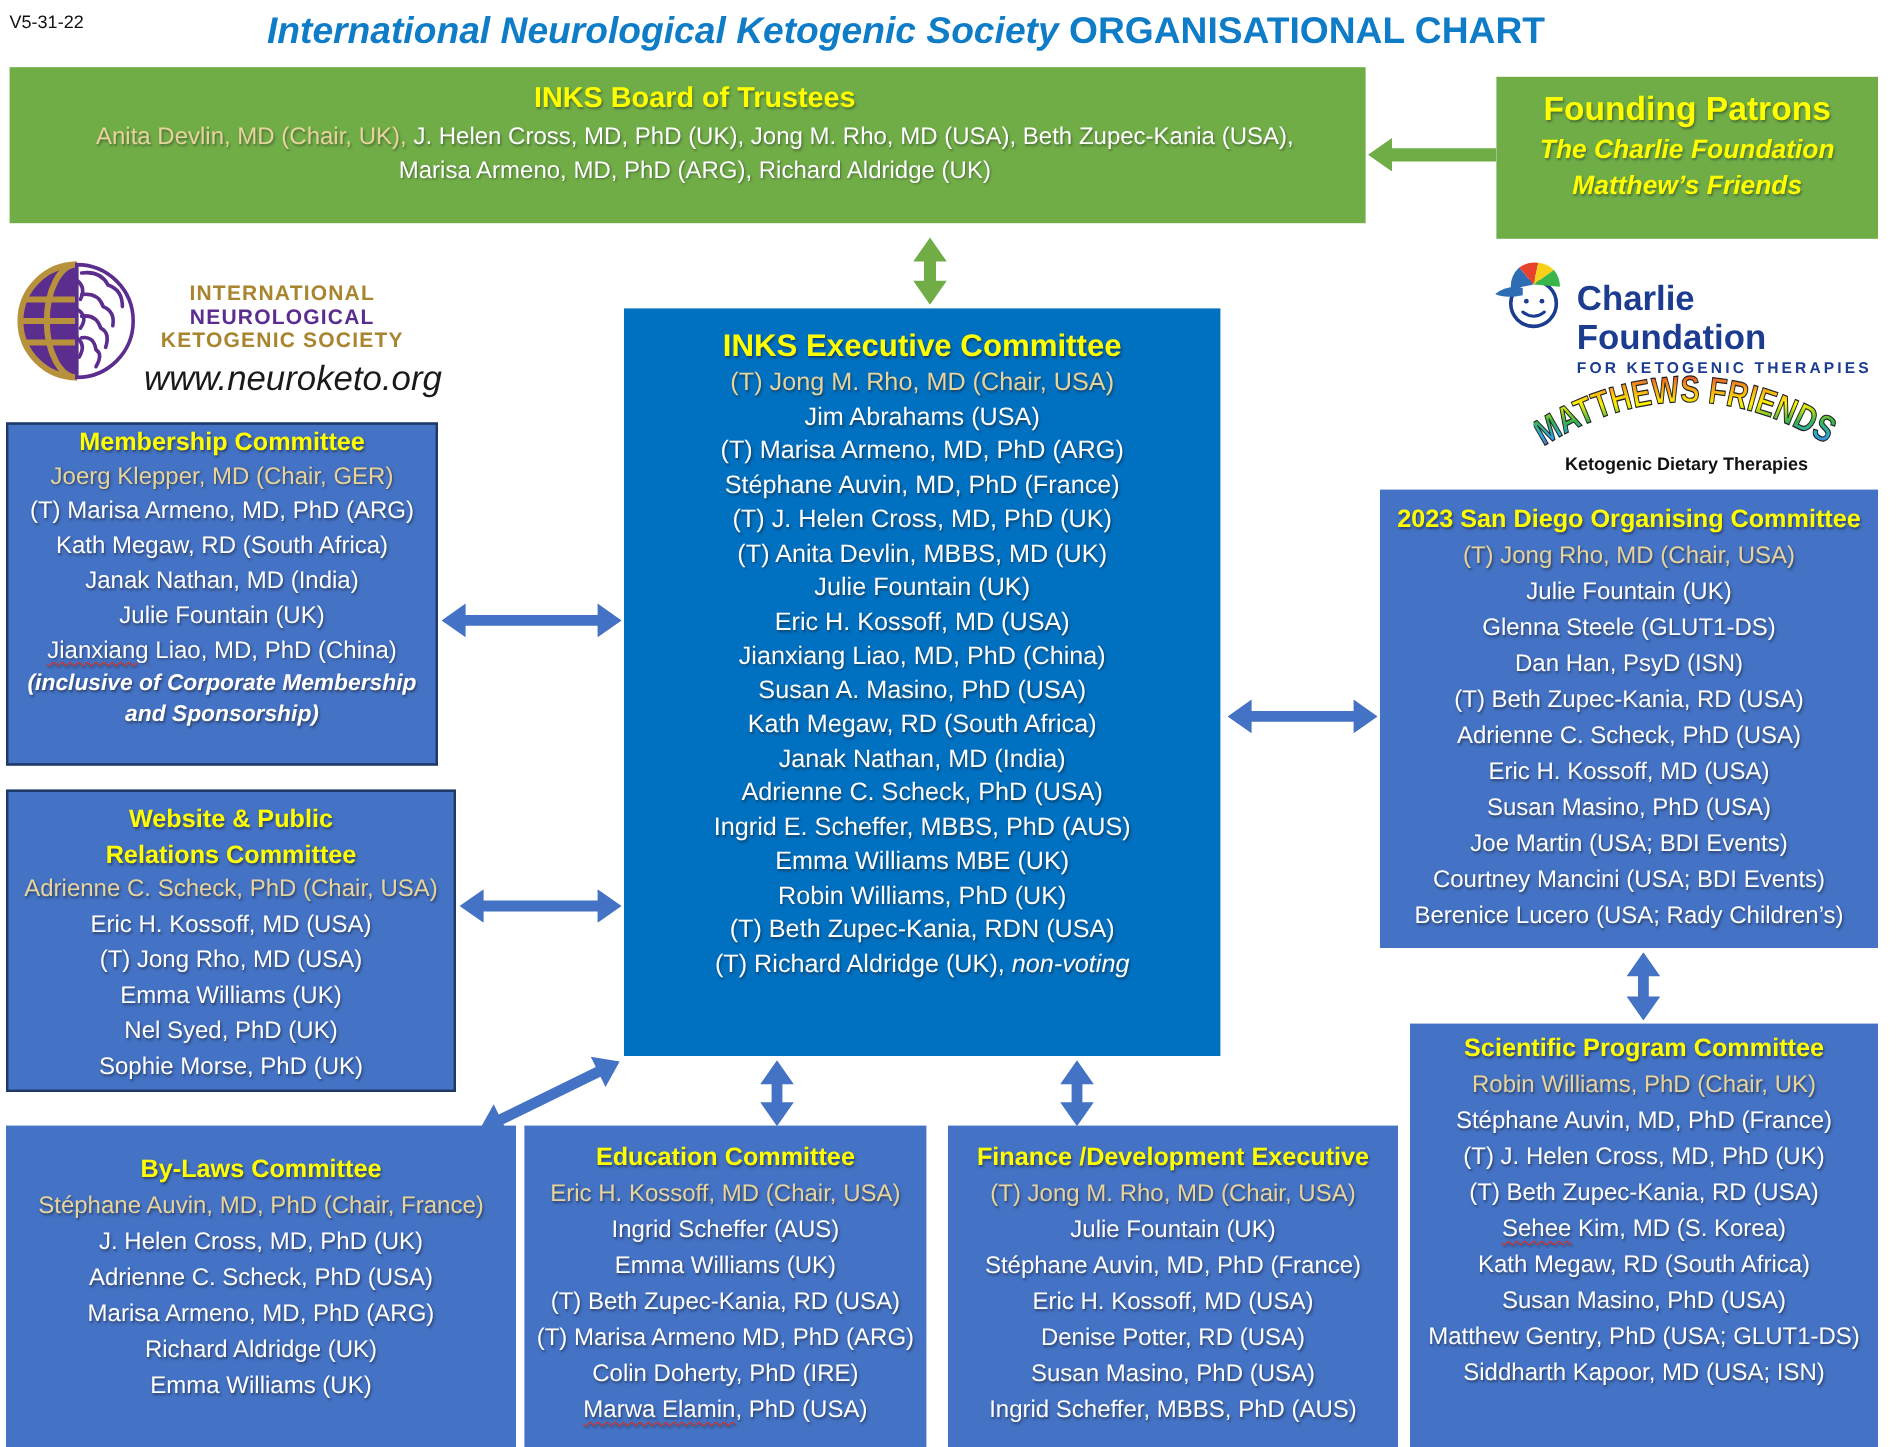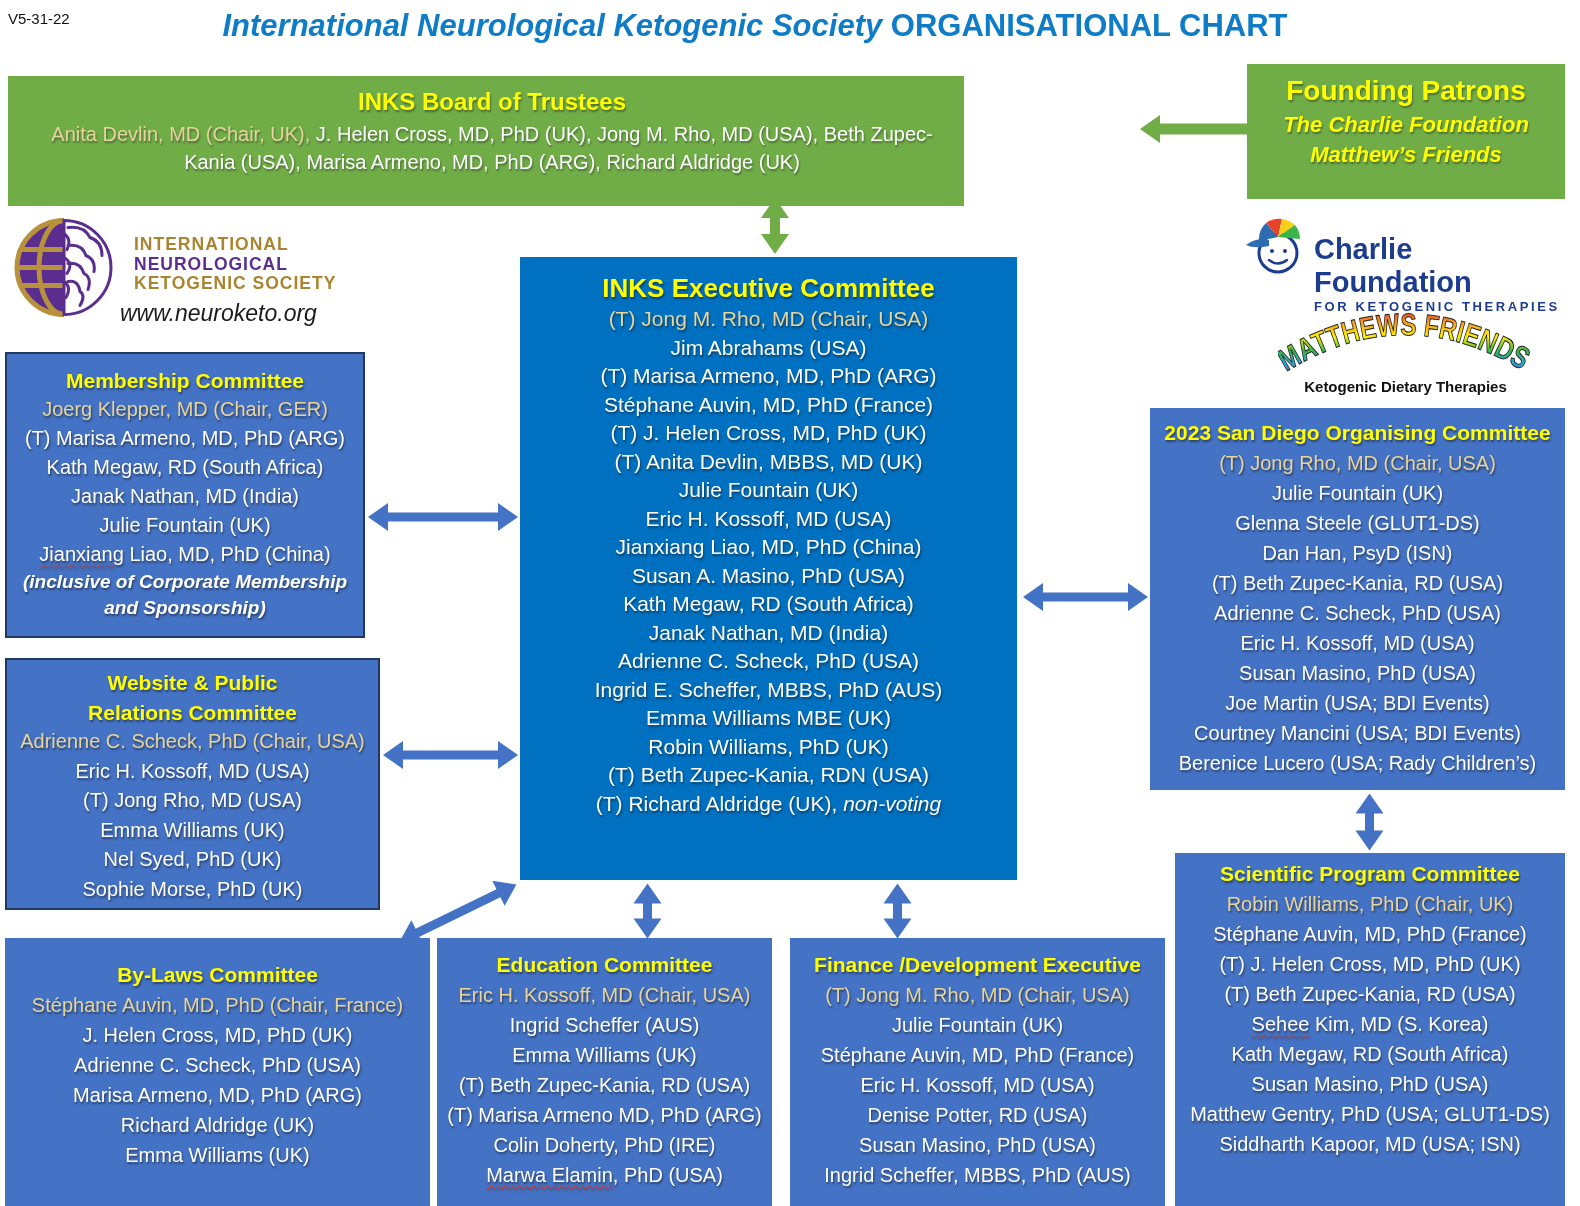--- a/index.html
+++ b/index.html
@@ -20,50 +20,50 @@
   .it{font-style:italic;}
   .squiggle{text-decoration:underline;text-decoration-style:wavy;text-decoration-color:#d93025;
             text-decoration-thickness:1px;text-underline-offset:3px;}
   .c-note{font-style:italic;font-size:19px;line-height:26px;font-weight:bold;}
 
   #version{position:absolute;left:8px;top:10px;font-size:15px;color:#111;}
   #page-title{position:absolute;left:90px;top:8px;width:1330px;text-align:center;
               color:var(--titleblue);font-size:31px;font-weight:bold;white-space:nowrap;}
   #page-title .t-it{font-style:italic;}
 
-  #board{left:8px;top:76px;width:956px;height:130px;padding-top:10px;box-sizing:border-box;padding-left:12px;}
+  #board{left:8px;top:56px;width:1130px;height:130px;padding-top:10px;box-sizing:border-box;padding-left:12px;}
   .g-title{color:var(--yellow);font-weight:bold;font-size:24px;line-height:32px;}
   #board .g-text{font-size:20px;line-height:28px;padding:2px 30px 0 30px;}
   #board .chair{color:var(--tan);}
 
   #patrons{left:1247px;top:64px;width:318px;height:135px;padding-top:8px;box-sizing:border-box;}
   #patrons .g-title{font-size:28px;line-height:38px;}
   #patrons .p-line{color:var(--yellow);font-style:italic;font-weight:bold;font-size:22px;line-height:30px;}
 
   .committee{box-sizing:border-box;}
   #c-exec{left:520px;top:257px;width:497px;height:623px;font-size:21px;line-height:28.5px;padding-top:14px;}
   #c-exec .c-title{font-size:26px;line-height:34px;}
   #c-membership{left:5px;top:352px;width:360px;height:286px;border:2px solid #1F3864;
-                font-size:20px;line-height:29px;padding-top:12px;}
+                font-size:20px;line-height:29px;}
   #c-website{left:5px;top:658px;width:375px;height:252px;border:2px solid #1F3864;
              font-size:20px;line-height:29.5px;padding-top:8px;}
   #c-bylaws{left:5px;top:938px;width:425px;height:268px;font-size:20px;line-height:30px;padding-top:22px;}
   #c-education{left:437px;top:938px;width:335px;height:268px;font-size:20px;line-height:30px;padding-top:12px;}
   #c-finance{left:790px;top:938px;width:375px;height:268px;font-size:20px;line-height:30px;padding-top:12px;}
   #c-sandiego{left:1150px;top:408px;width:415px;height:382px;font-size:20px;line-height:30px;padding-top:10px;}
   #c-scientific{left:1175px;top:853px;width:390px;height:353px;font-size:20px;line-height:30px;padding-top:6px;}
 
   .arrow{position:absolute;transform-origin:center center;line-height:0;}
 
   
   #inks-logo{position:absolute;left:14px;top:210px;width:400px;height:130px;}
-  #inks-logo .logotext{position:absolute;left:120px;top:25px;text-align:left;font-weight:bold;
+  #inks-logo .logotext{position:absolute;left:120px;top:25px;text-align:center;font-weight:bold;
                        font-size:17.5px;line-height:19.5px;letter-spacing:1px;}
   .gold{color:#A9852F;} .purple{color:#5B2D8E;}
-  #inks-url{position:absolute;left:120px;top:300px;font-size:23px;font-style:italic;color:#1a1a1a;}
+  #inks-url{position:absolute;left:120px;top:300px;font-size:29px;font-style:italic;color:#1a1a1a;}
 
   
   #charlie{position:absolute;left:1238px;top:213px;width:340px;height:70px;display:flex;align-items:flex-start;}
   #charlie .ctext{margin-left:4px;text-align:left;}
   #charlie .c1{color:var(--navy);font-weight:bold;font-size:29px;line-height:33px;margin-top:20px;}
   #charlie .c2{color:var(--navy);font-weight:bold;font-size:13px;letter-spacing:2.6px;line-height:16px;}
 
   
   #matthews{position:absolute;left:1278px;top:292px;width:255px;height:105px;text-align:center;}
   #matthews .tagline{font-size:15px;font-weight:bold;color:#111;margin-top:-10px;}

